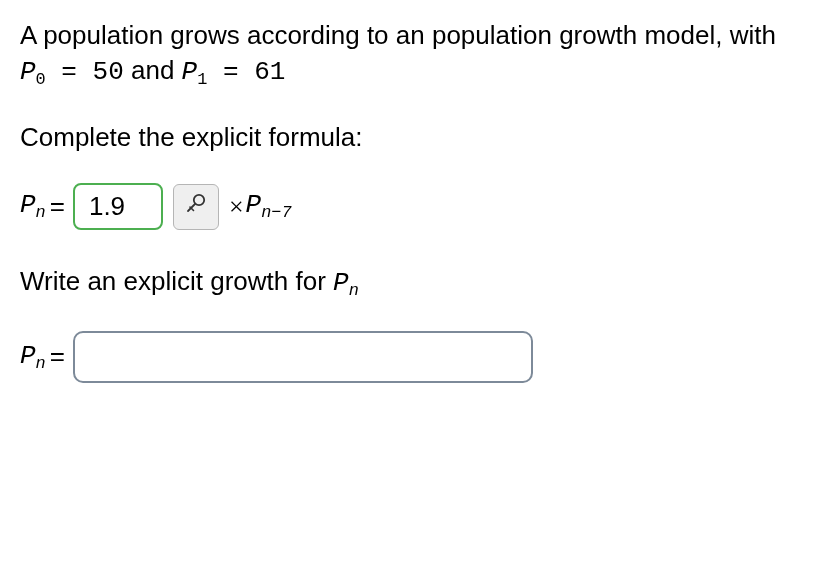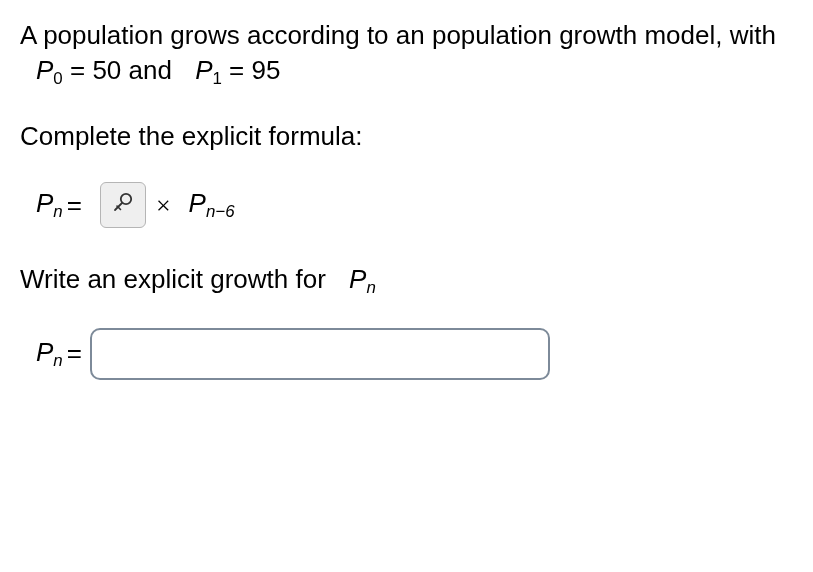--- a/index.html
+++ b/index.html
@@ -7,21 +7,21 @@
   padding: 18px 20px;
   font-family: Verdana, Arial, sans-serif;
   font-size: 26px;
   color: #000;
   background: #fff;
   line-height: 1.35;
   width: 813px;
   box-sizing: border-box;
 }
 .para { margin-bottom: 28px; }
-.math { font-family: Liberation Sans, sans-serif; font-style: italic; margin-left: 16px; }
+.math { font-family: Liberation Mono, monospace; font-style: italic; }
 .math .rm { font-style: normal; }
 .sub { font-size: 0.65em; vertical-align: -0.30em; font-style: normal; }
 .subit { font-size: 0.65em; vertical-align: -0.30em; font-style: italic; }
 .row { display: flex; align-items: center; margin: 22px 0 34px 0; }
 .eq { margin: 0 8px 0 4px; font-family: Arial, sans-serif; }
 .ansbox {
   display: inline-flex; align-items: center;
   border: 2.5px solid #4caf50;
   border-radius: 8px;
   padding: 4px 10px 4px 14px;
@@ -49,45 +49,53 @@
   border-radius: 10px;
   background: #fff;
   box-sizing: border-box;
 }
 .row2 { display: flex; align-items: center; margin-top: 18px; }
 </style>
 </head>
 <body>
 
 <div class="para">
-  <span>A population grows according to an population growth model, with </span><span class="math"><span>P</span><span class="sub">0</span><span class="rm"> = </span><span class="rm">50</span></span><span> and </span><span class="math"><span>P</span><span class="sub">1</span><span class="rm"> = </span><span class="rm">95</span></span>
+  <span>A population grows according to an population growth model, with </span><span class="math"><span>P</span><span class="sub">0</span><span class="rm"> = </span><span class="rm">50</span></span><span> and </span><span class="math"><span>P</span><span class="sub">1</span><span class="rm"> = </span><span class="rm">61</span></span>
 </div>
 
 <div class="para">Complete the explicit formula:</div>
 
 <div class="row">
   <span class="math">
     <span>P</span><span class="subit">n</span>
   </span>
   <span class="eq">=</span>
 
+  <span class="ansbox">
+    <span class="ansval">1.9</span>
+    <span class="check">
+      <svg viewBox="0 0 24 24">
+          <path d="M4 12 L10 18 L20 6" fill="none" stroke="#4caf50" stroke-width="3.2" stroke-linecap="round" stroke-linejoin="round"></path>
+        </svg>
+    </span>
+  </span>
 
   <span class="toolbtn">
     <span>
       <svg viewBox="0 0 24 24">
         <circle cx="15" cy="9" r="5.2" fill="none" stroke="#333" stroke-width="1.8"></circle>
         <line x1="11" y1="13" x2="4" y2="20" stroke="#333" stroke-width="1.8" stroke-linecap="round"></line>
         <line x1="6" y1="16" x2="9.5" y2="19.5" stroke="#333" stroke-width="1.6" stroke-linecap="round"></line>
       </svg>
     </span>
   </span>
 
   <span class="times">×</span>
   <span class="math">
-    <span>P</span><span class="subit">n−6</span>
+    <span>P</span><span class="subit">n−7</span>
   </span>
 </div>
 
 <div class="para">
   <span>Write an explicit growth for </span><span class="math"><span>P</span><span class="subit">n</span></span>
 </div>
 
 <div class="row2">
   <span class="math">
     <span>P</span><span class="subit">n</span>

